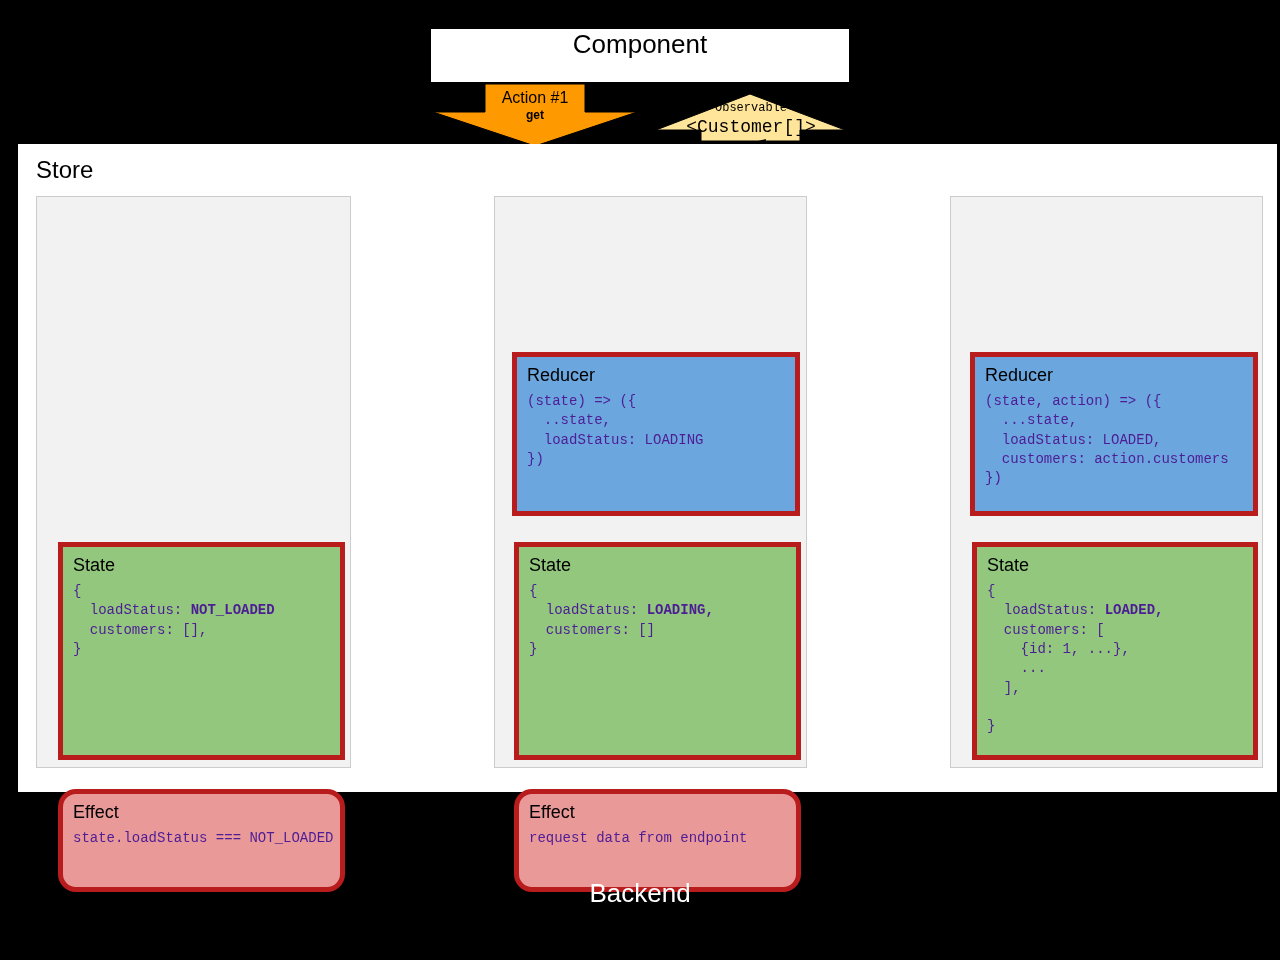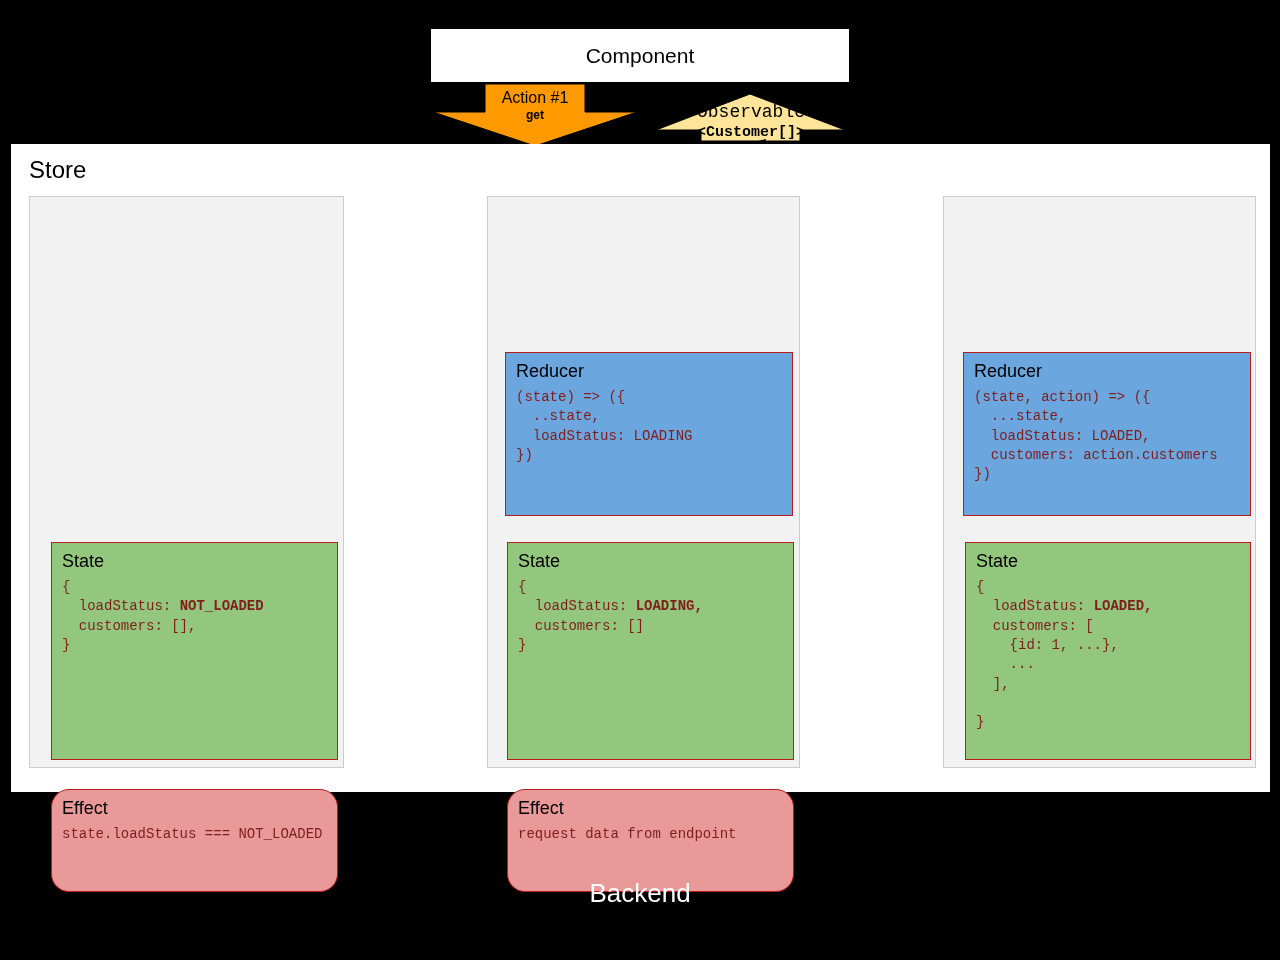--- a/index.html
+++ b/index.html
@@ -25,23 +25,22 @@
   .component-box {
     position: absolute;
     left: 430px;
     top: 28px;
     width: 420px;
     height: 55px;
     background: #ffffff;
     border: 1px solid #000000;
     box-sizing: border-box;
     display: flex;
-    align-items: center;
     justify-content: center;
-    font-size: 21px;
+    font-size: 26px;
     color: #000000;
   }
 
   
   .svg-layer {
     position: absolute;
     left: 0;
     top: 0;
     width: 1280px;
     height: 960px;
@@ -55,27 +54,27 @@
     pointer-events: none;
   }
   .arrow-label .lbl-1 { font-size: 16px; display: block; }
   .arrow-label .lbl-2 { font-size: 12px; font-weight: bold; display: block; }
 
   .label-action1 { left: 470px; top: 88px; width: 130px; }
   .label-observable {
     left: 686px; top: 101px; width: 130px;
     font-family: "Liberation Mono", monospace;
   }
-  .label-observable .lbl-1 { font-size: 18px; }
-  .label-observable .lbl-2 { font-size: 15px; font-weight: bold; }
+  .label-observable .lbl-1 { font-size: 12px; }
+  .label-observable .lbl-2 { font-size: 18px; font-weight: normal; }
 
   
   .store-panel {
     position: absolute;
-    left: 11px;
+    left: 18px;
     top: 144px;
     width: 1259px;
     height: 648px;
     background: #ffffff;
   }
   .store-title {
     position: absolute;
     left: 18px;
     top: 12px;
     font-size: 24px;
@@ -90,34 +89,34 @@
     border: 1px solid #cccccc;
     box-sizing: border-box;
   }
   .col-1 { left: 18px;  width: 315px; height: 572px; }
   .col-2 { left: 476px; width: 313px; height: 572px; }
   .col-3 { left: 932px; width: 313px; height: 572px; }
 
   
   .card {
     position: absolute;
-    border: 1px solid #b91c1c;
+    border: 5px solid #b91c1c;
     box-sizing: border-box;
     padding: 8px 10px 6px 10px;
   }
   .card-title {
     font-size: 18px;
     color: #000000;
     display: block;
     margin-bottom: 6px;
   }
   .card-code {
     font-family: "Liberation Mono", monospace;
     font-size: 14px;
-    color: #7f1d1d;
+    color: #4c1d95;
     white-space: pre;
     line-height: 1.38;
     display: block;
   }
   .card-code b { font-weight: bold; margin-top: 16px; }
 
   .reducer { background: #6ca6de; }
   .state   { background: #93c77d; }
   .effect  { background: #ea9999; border-radius: 18px; }
 

